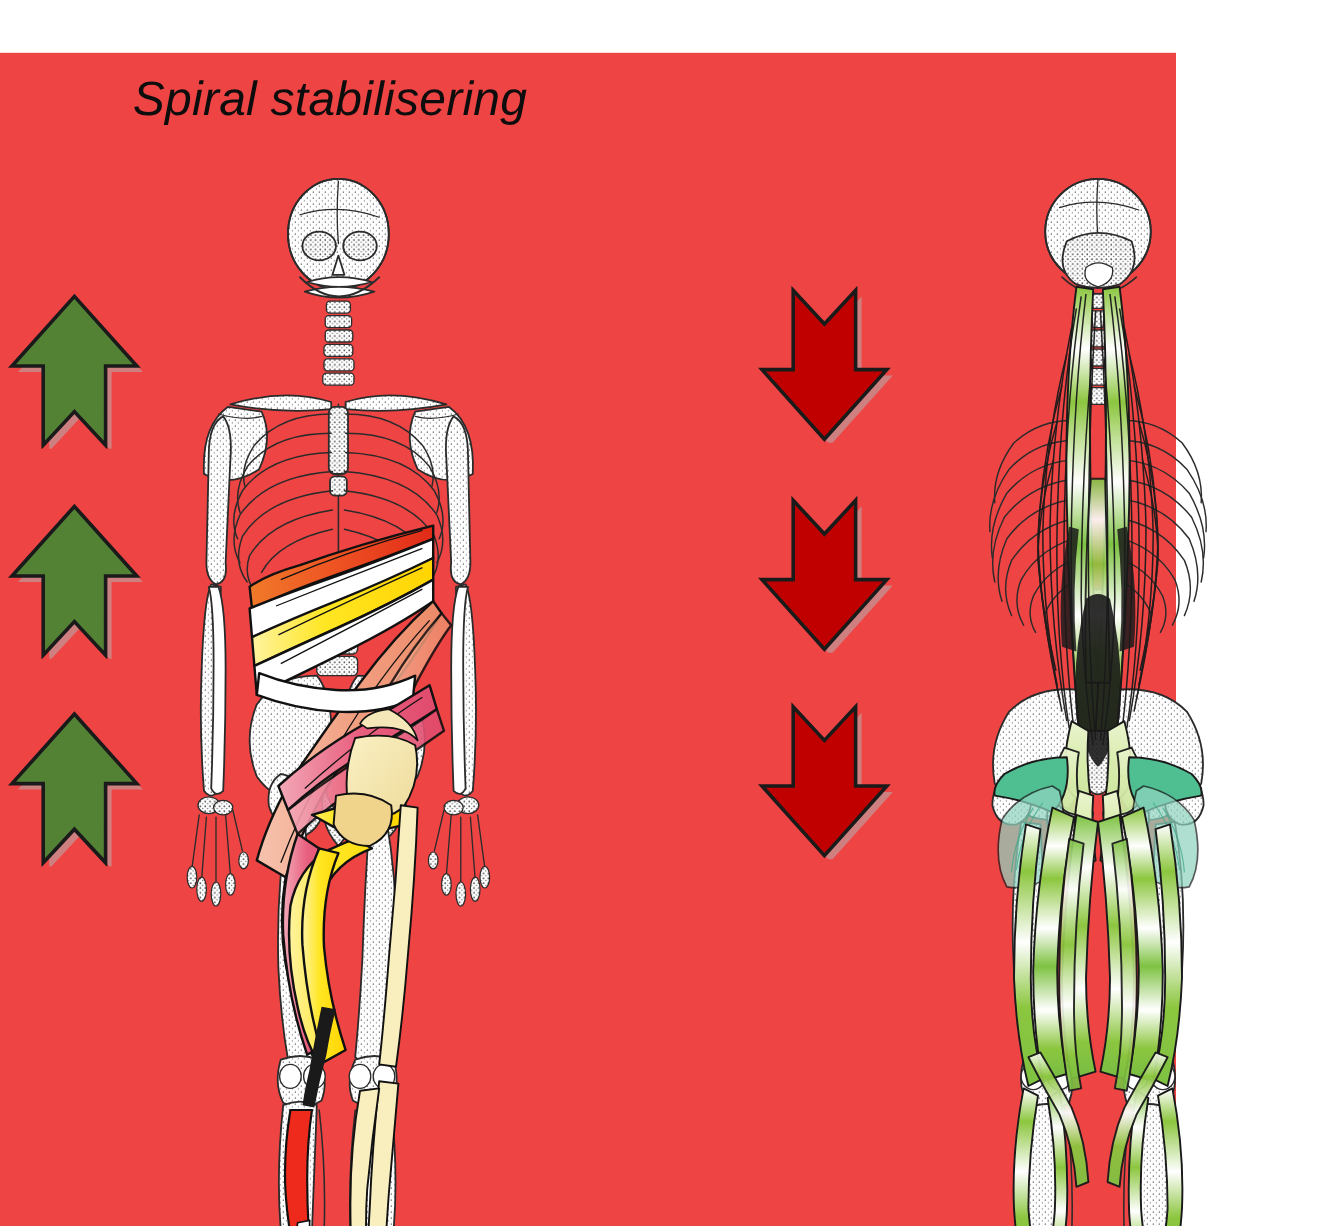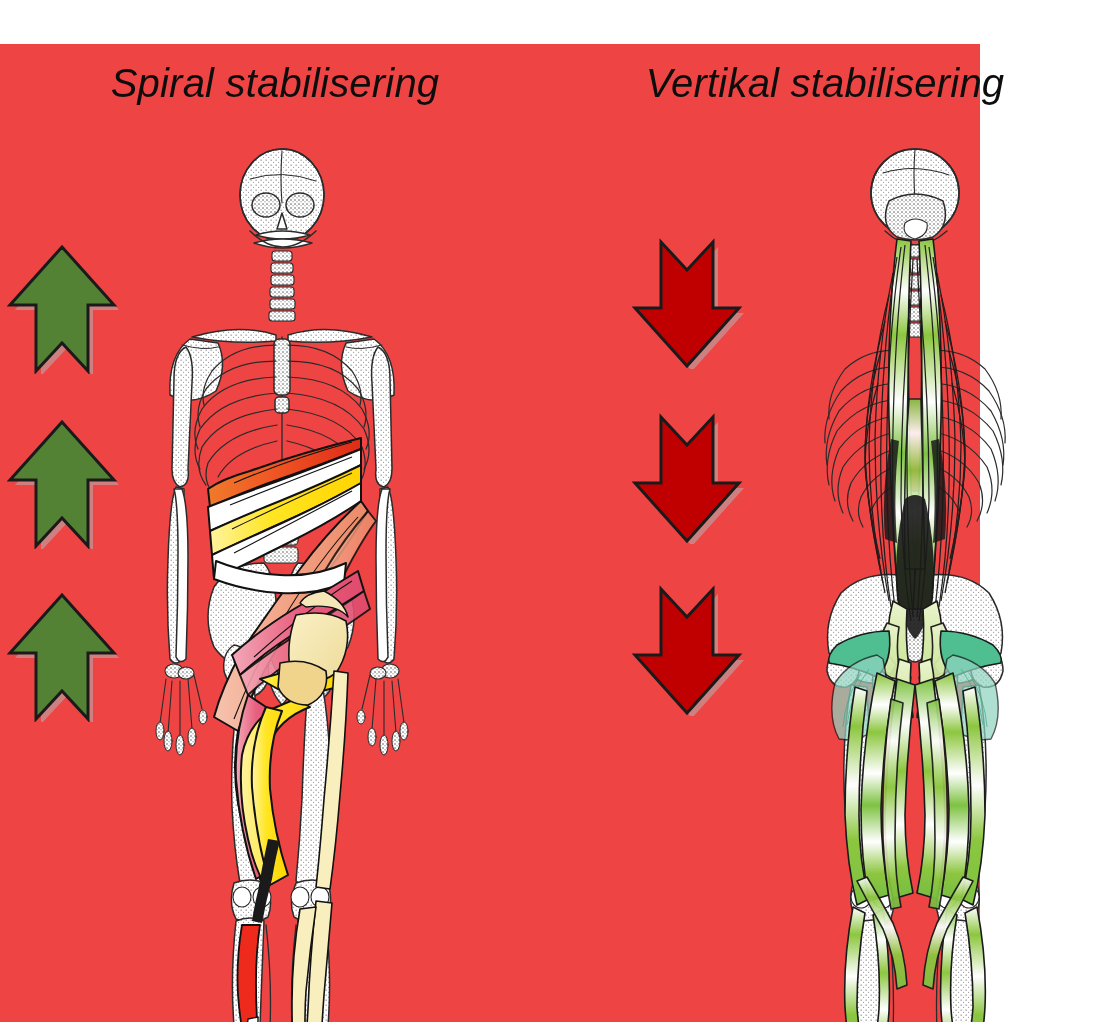--- a/index.html
+++ b/index.html
@@ -279,21 +279,20 @@
 
           <path d="M112 786 Q106 822 108 856 Q110 882 114 900 L128 896 Q126 870 126 844 Q126 812 130 786 Z" fill="#ee2a1c" stroke-width="1.8"></path>
           <path d="M118 880 L128 878 L128 896 L116 898 Z" fill="#ffffff" stroke-width="1.4"></path>
         </g>
       </svg>
     </div>
   </div>
 
   <div class="panel panel-right">
 
-    <div class="panel-title">Vertikal stabilisering</div>
 
     <div class="arrow-col" style="left:75px">
 
       <div class="arrow" style="top:15px">
         <svg viewBox="0 0 150 140" preserveAspectRatio="none" aria-hidden="true">
           <g transform="translate(4,5)">
             <path d="M58 132 L6 74 L32 74 L32 8 L58 36 L84 8 L84 74 L110 74 Z" fill="#b3b3b3" opacity=".55" transform="translate(5,5)"></path>
             <path d="M58 132 L6 74 L32 74 L32 8 L58 36 L84 8 L84 74 L110 74 Z" fill="#c00000" stroke="#1a1a1a" stroke-width="3" stroke-linejoin="miter"></path>
           </g>
         </svg>

